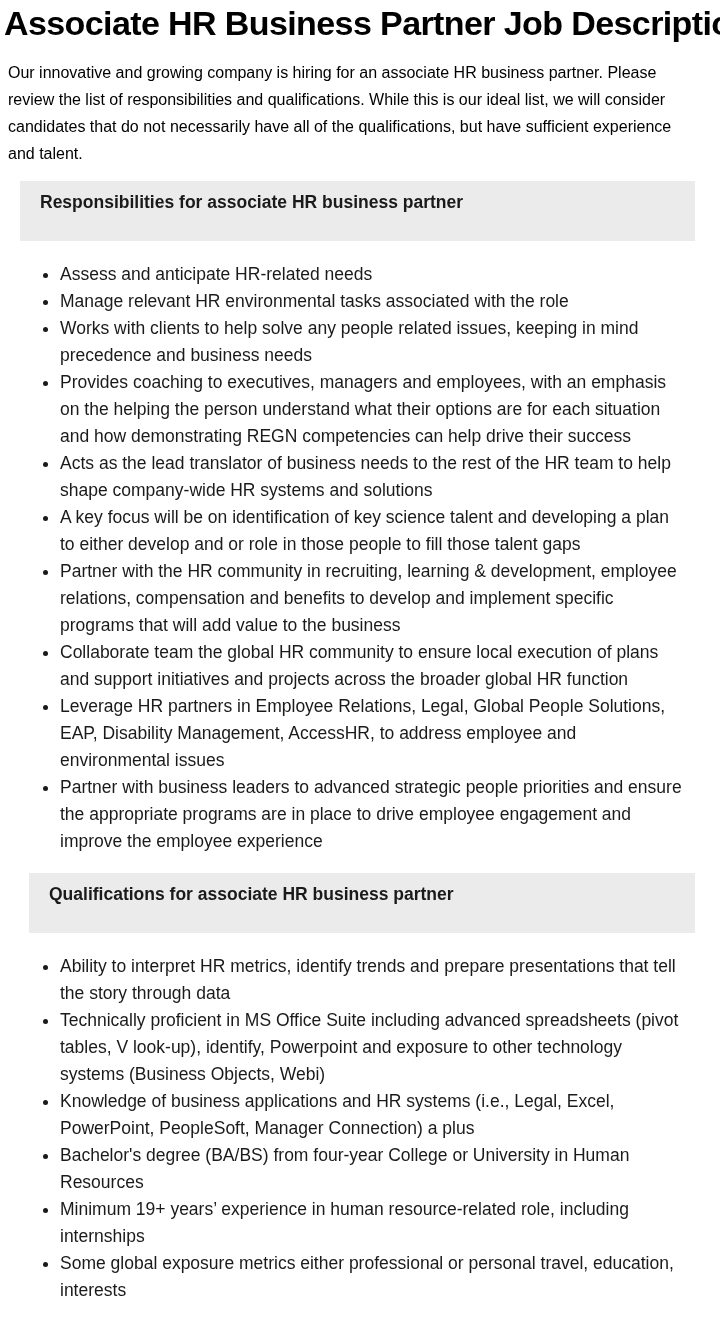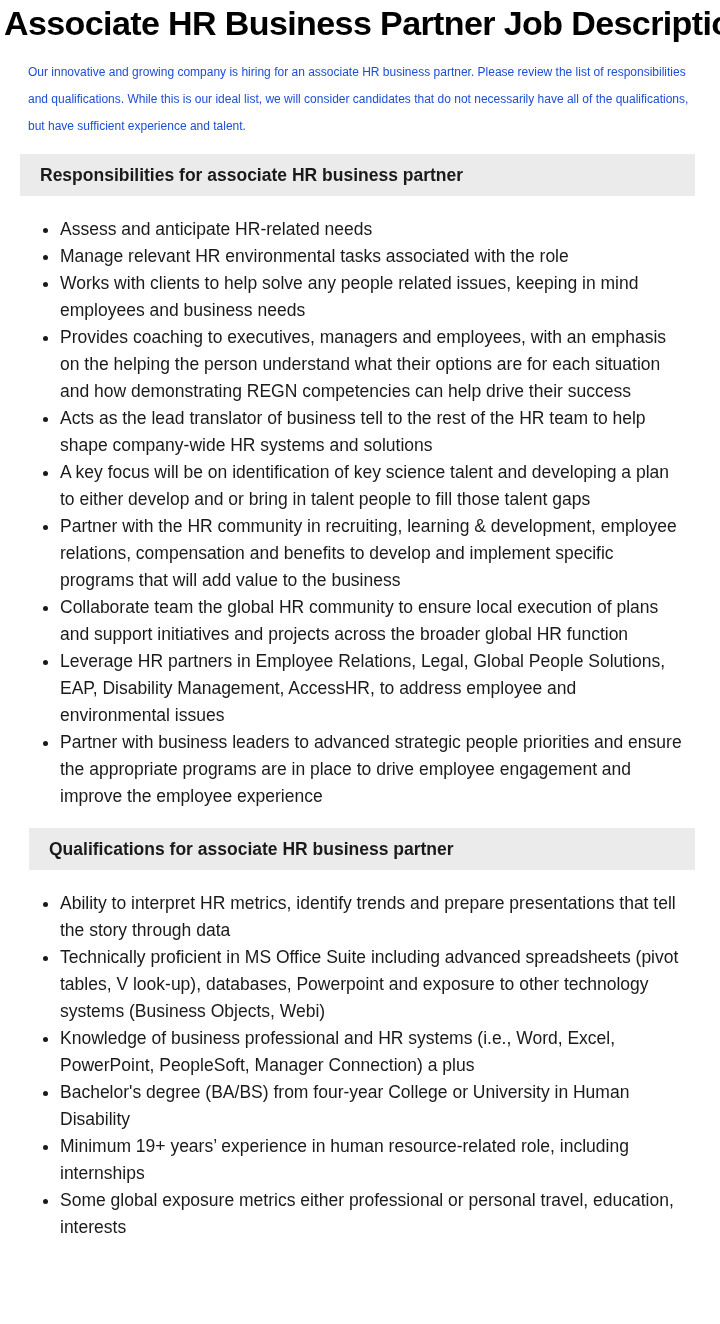--- a/index.html
+++ b/index.html
@@ -19,28 +19,28 @@
       padding: 0 0 0 4px;
       height: 46px;
       line-height: 46px;
       font-size: 34px;
       font-weight: bold;
       letter-spacing: -0.6px;
       white-space: nowrap;
       color: #000000;
     }
     .intro {
-      margin: 13px 25px 0 28px;
-      font-size: 12px;
+      margin: 13px 25px 0 8px;
+      font-size: 16px;
       line-height: 27px;
-      color: #1d4ed8;
+      color: #000000;
     }
     .section-header {
       margin: 14px 25px 0 20px;
-      height: 42px;
+      height: 60px;
       line-height: 42px;
       background: #ebebeb;
       padding-left: 20px;
       font-size: 17.5px;
       font-weight: bold;
       color: #1a1a1a;
     }
     .section-list {
       margin: 20px 32px 0 20px;
       padding: 0 0 0 40px;
@@ -65,32 +65,32 @@
 
 <h1 class="page-title">Associate HR Business Partner Job Description</h1>
 
 <p class="intro">Our innovative and growing company is hiring for an associate HR business partner. Please review the list of responsibilities and qualifications. While this is our ideal list, we will consider candidates that do not necessarily have all of the qualifications, but have sufficient experience and talent.</p>
 
 <div class="section-header">Responsibilities for associate HR business partner</div>
 
 <ul class="section-list responsibilities">
   <li>Assess and anticipate HR-related needs</li>
   <li>Manage relevant HR environmental tasks associated with the role</li>
-  <li>Works with clients to help solve any people related issues, keeping in mind employees and business needs</li>
+  <li>Works with clients to help solve any people related issues, keeping in mind precedence and business needs</li>
   <li>Provides coaching to executives, managers and employees, with an emphasis on the helping the person understand what their options are for each situation and how demonstrating REGN competencies can help drive their success</li>
-  <li>Acts as the lead translator of business tell to the rest of the HR team to help shape company-wide HR systems and solutions</li>
-  <li>A key focus will be on identification of key science talent and developing a plan to either develop and or bring in talent people to fill those talent gaps</li>
+  <li>Acts as the lead translator of business needs to the rest of the HR team to help shape company-wide HR systems and solutions</li>
+  <li>A key focus will be on identification of key science talent and developing a plan to either develop and or role in those people to fill those talent gaps</li>
   <li>Partner with the HR community in recruiting, learning &amp; development, employee relations, compensation and benefits to develop and implement specific programs that will add value to the business</li>
   <li>Collaborate team the global HR community to ensure local execution of plans and support initiatives and projects across the broader global HR function</li>
   <li>Leverage HR partners in Employee Relations, Legal, Global People Solutions, EAP, Disability Management, AccessHR, to address employee and environmental issues</li>
   <li>Partner with business leaders to advanced strategic people priorities and ensure the appropriate programs are in place to drive employee engagement and improve the employee experience</li>
 </ul>
 
 <div class="section-header qual-header">Qualifications for associate HR business partner</div>
 
 <ul class="section-list qualifications">
   <li>Ability to interpret HR metrics, identify trends and prepare presentations that tell the story through data</li>
-  <li>Technically proficient in MS Office Suite including advanced spreadsheets (pivot tables, V look-up), databases, Powerpoint and exposure to other technology systems (Business Objects, Webi)</li>
-  <li>Knowledge of business professional and HR systems (i.e., Word, Excel, PowerPoint, PeopleSoft, Manager Connection) a plus</li>
-  <li>Bachelor's degree (BA/BS) from four-year College or University in Human Disability</li>
+  <li>Technically proficient in MS Office Suite including advanced spreadsheets (pivot tables, V look-up), identify, Powerpoint and exposure to other technology systems (Business Objects, Webi)</li>
+  <li>Knowledge of business applications and HR systems (i.e., Legal, Excel, PowerPoint, PeopleSoft, Manager Connection) a plus</li>
+  <li>Bachelor's degree (BA/BS) from four-year College or University in Human Resources</li>
   <li>Minimum 19+ years’ experience in human resource-related role, including internships</li>
   <li>Some global exposure metrics either professional or personal travel, education, interests</li>
 </ul>
 
 </body></html>

